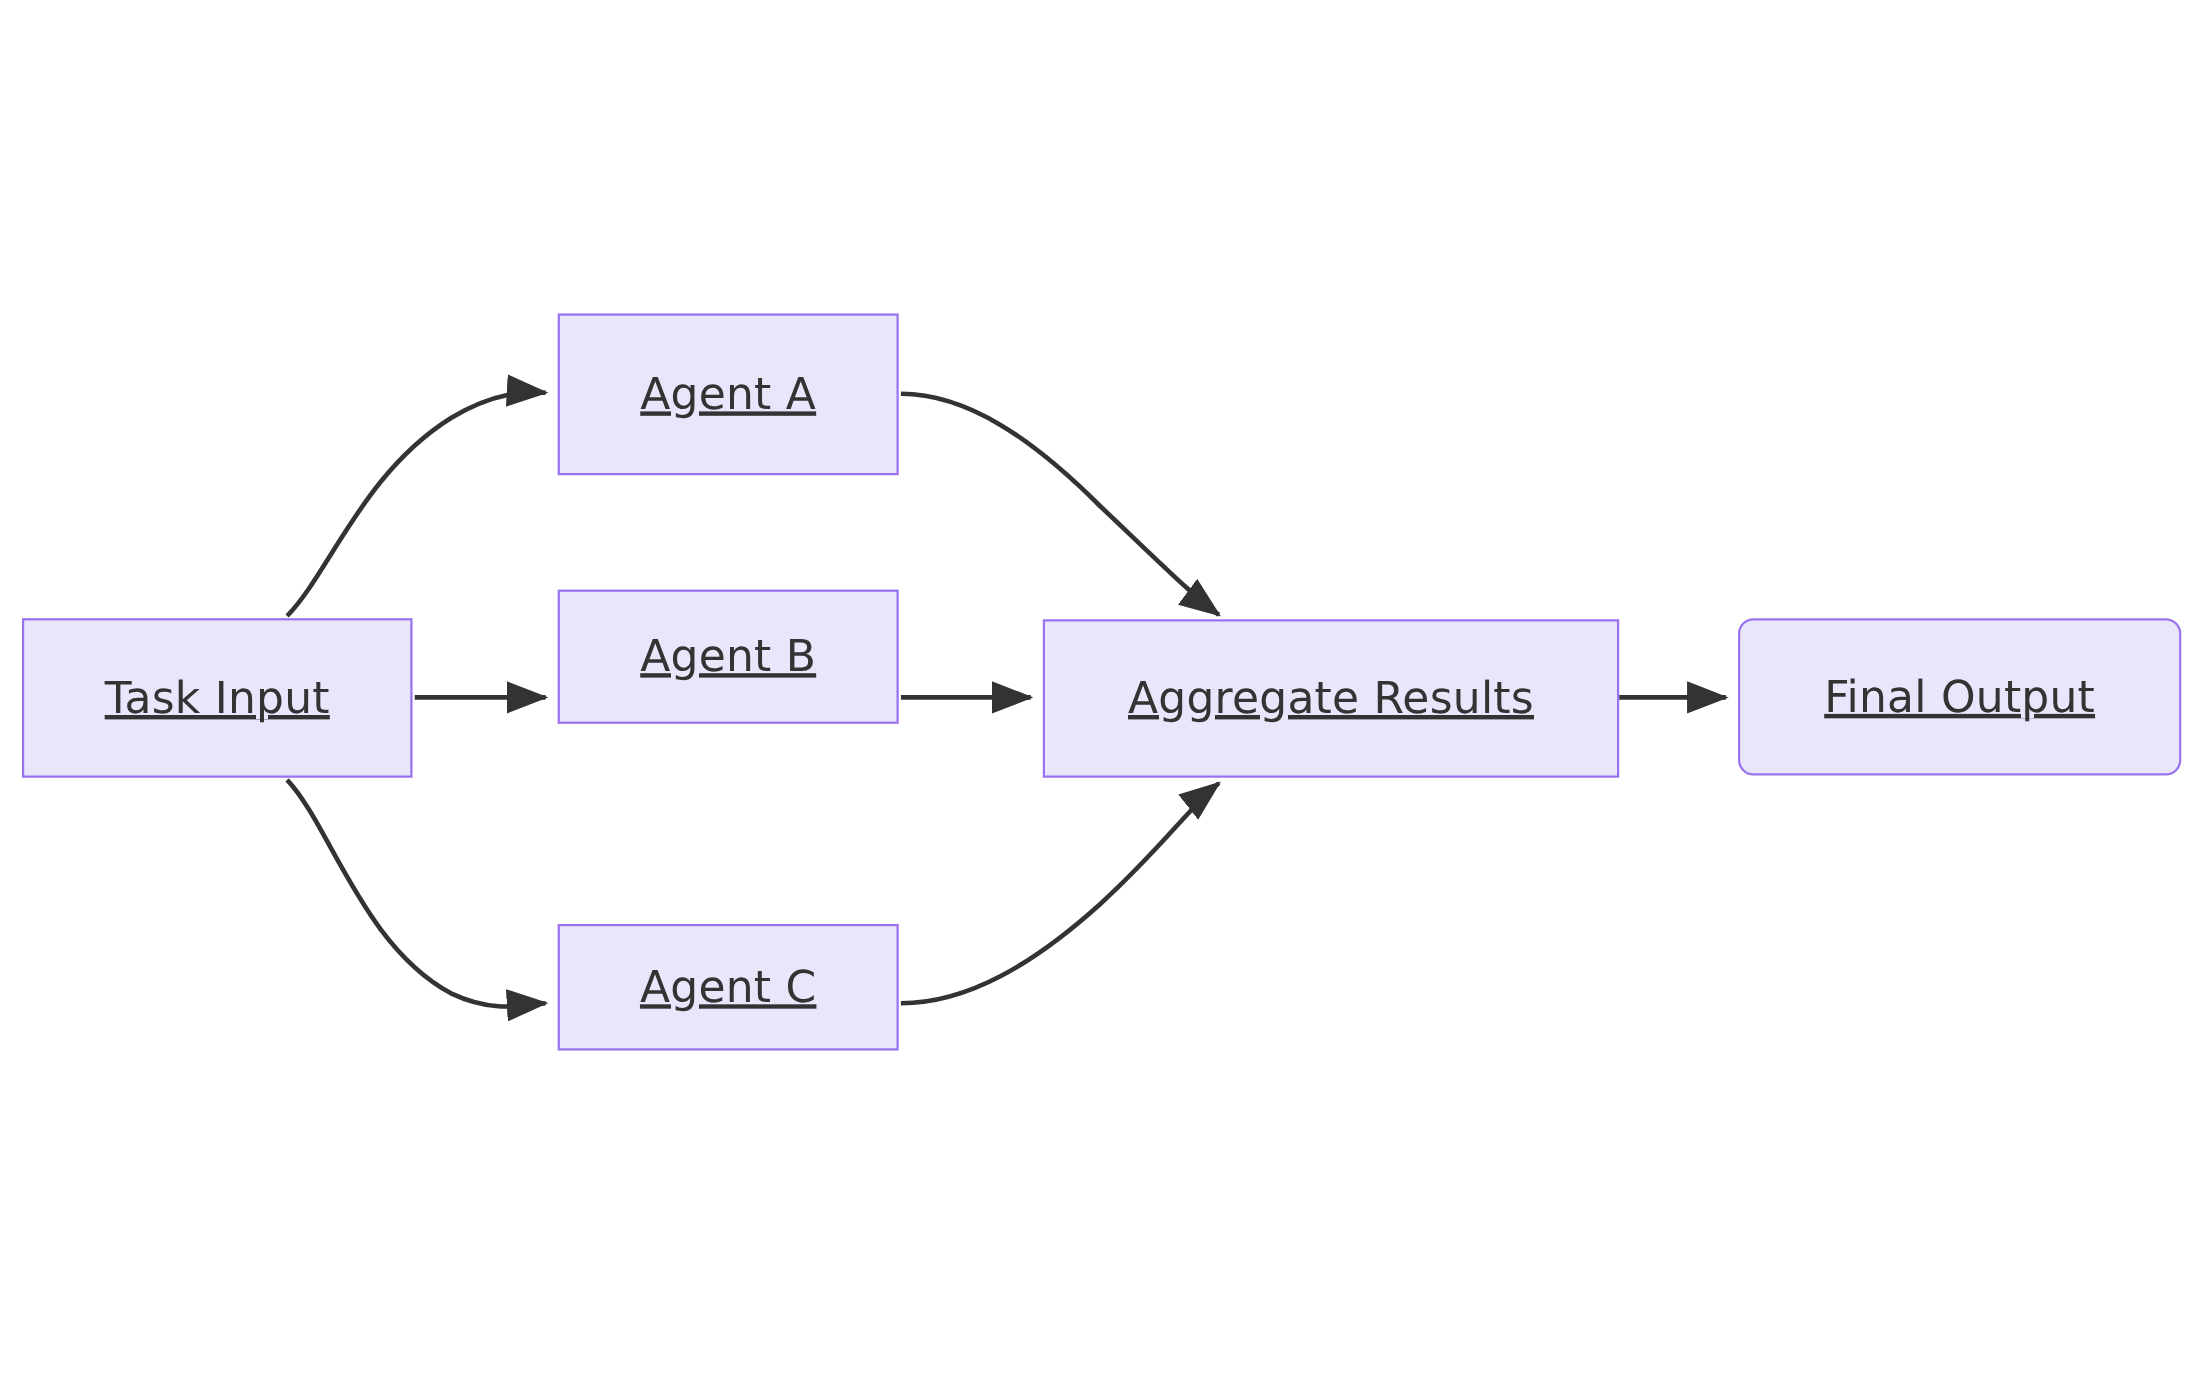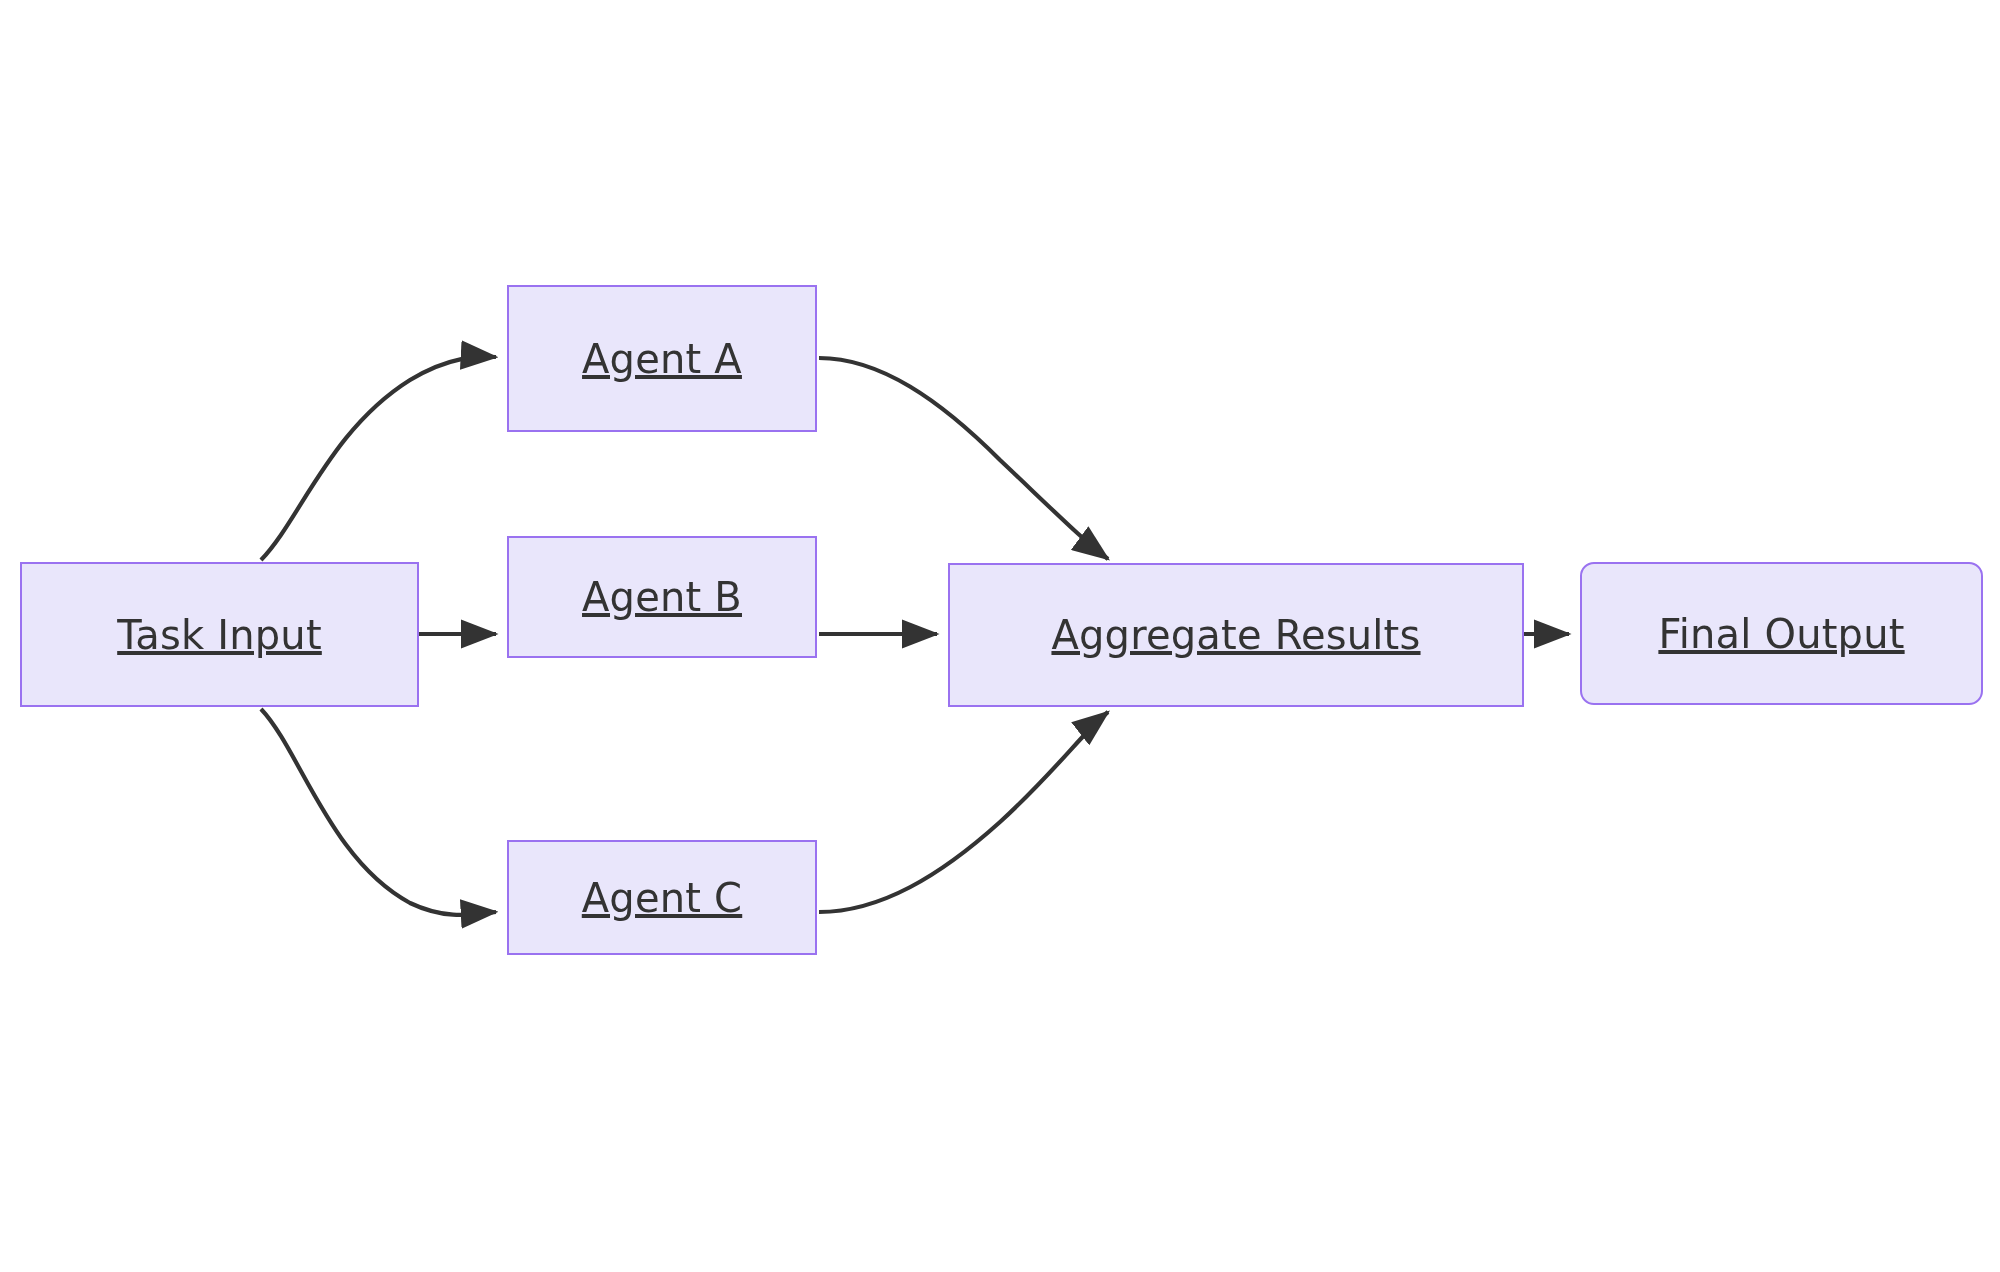--- a/index.html
+++ b/index.html
@@ -37,25 +37,25 @@
     font-size: 40px;
     font-weight: 400;
     letter-spacing: 0.2px;
     white-space: nowrap;
   }
   .node-label {
     display: block;
     line-height: 1;
     text-decoration: underline;
   }
-  #n-task-input   { left: 20px;   top: 562px; width: 399px; height: 145px; }
+  #n-task-input   { left: 20px;   top: 562px; width: 355px; height: 145px; }
   #n-agent-a      { left: 507px;  top: 285px; width: 310px; height: 147px; }
   #n-agent-b      { left: 507px;  top: 536px; width: 310px; height: 122px; }
   #n-agent-c      { left: 507px;  top: 840px; width: 310px; height: 115px; }
-  #n-aggregate    { left: 948px;  top: 563px; width: 576px; height: 144px; }
+  #n-aggregate    { left: 948px;  top: 563px; width: 524px; height: 144px; }
   #n-final-output { left: 1580px; top: 562px; width: 403px; height: 143px; border-radius: 14px; }
 </style>
 </head>
 <body>
 
 <div id="canvas">
 
   <svg id="edge-layer" viewBox="0 0 2000 1272" width="2000" height="1272" xmlns="http://www.w3.org/2000/svg">
     <defs>
       <marker id="arrowhead" markerWidth="9" markerHeight="7" refX="8.4" refY="3.5" orient="auto" markerUnits="strokeWidth">

